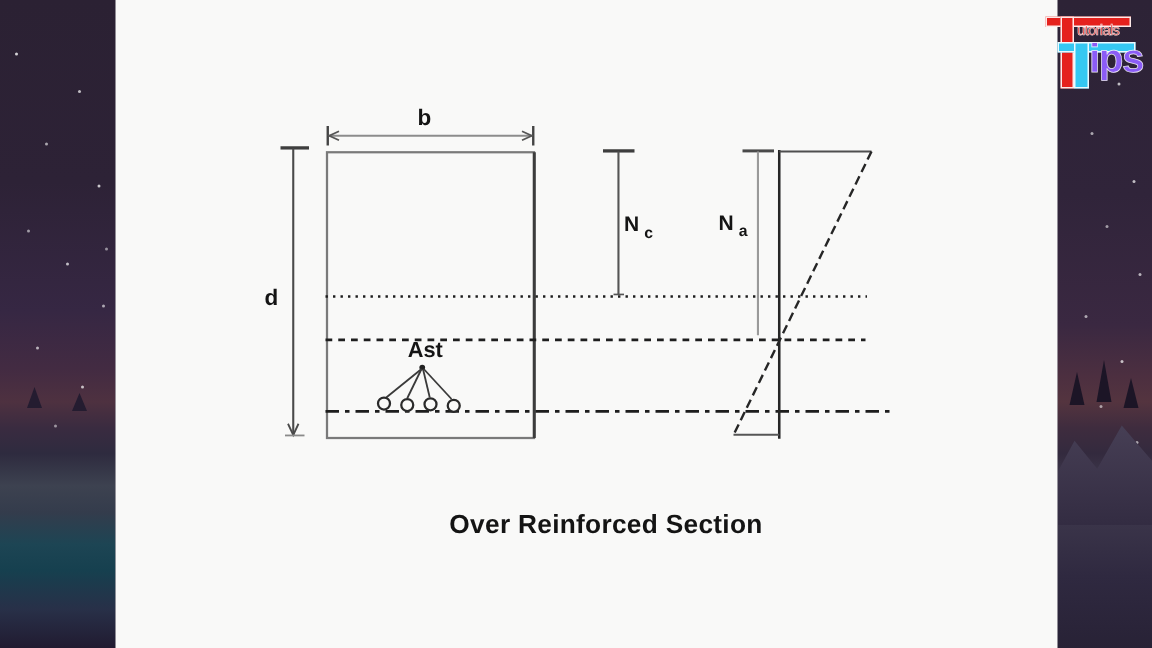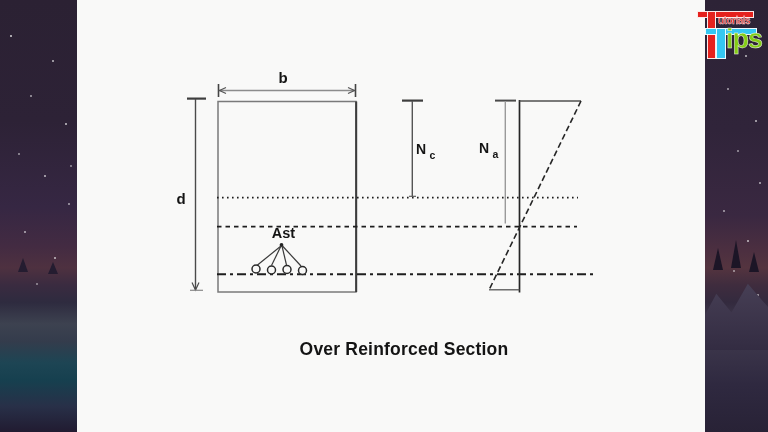--- a/index.html
+++ b/index.html
@@ -46,26 +46,26 @@
   
   .panel{position:absolute;left:77px;top:0;width:628px;height:432px;background:#f9f9f8;}
   
   svg.diagram{position:absolute;left:0;top:0;pointer-events:none;}
   .dia-label{font-family:"Liberation Sans",sans-serif;font-weight:bold;fill:#141414;}
   
   .logo{position:absolute;left:696px;top:9px;width:62px;height:52px;}
   .logo div{position:absolute;box-sizing:border-box;}
   .logo-red-bar{left:1px;top:2px;width:57px;height:7px;background:#e5211d;border:1px solid rgba(255,255,255,.9);}
   .logo-red-stem{left:11px;top:2px;width:9px;height:48px;background:#e5211d;border:1px solid rgba(255,255,255,.9);}
-  .logo-utorials{position:absolute;left:22px;top:6px;font-size:10px;font-weight:bold;
+  .logo-utorials{position:absolute;left:22px;top:6px;font-size:10px;font-weight:normal;
     color:#e5211d;letter-spacing:-0.5px;-webkit-text-stroke:0.4px rgba(255,255,255,.85);}
   .logo-cyan-bar{left:9px;top:19px;width:52px;height:7px;background:#35c8f2;border:1px solid rgba(255,255,255,.9);}
   .logo-cyan-stem{left:20px;top:19px;width:10px;height:31px;background:#35c8f2;border:1px solid rgba(255,255,255,.9);}
   .logo-ips{position:absolute;left:30px;top:17px;font-size:27px;line-height:1;font-weight:bold;
-    color:#84cc16;letter-spacing:-1px;-webkit-text-stroke:0.5px rgba(255,255,255,.85);}
+    color:#8b5cf6;letter-spacing:-1px;-webkit-text-stroke:0.5px rgba(255,255,255,.85);}
 </style>
 </head>
 <body>
 
 <div class="bg-strip bg-left">
   <span class="stars stars-left"></span>
   <span class="tree" style="left:18px;top:258px;border-bottom:14px solid #241c30;"></span>
   <span class="tree" style="left:48px;top:262px;border-bottom:12px solid #241c30;"></span>
 </div>
 

